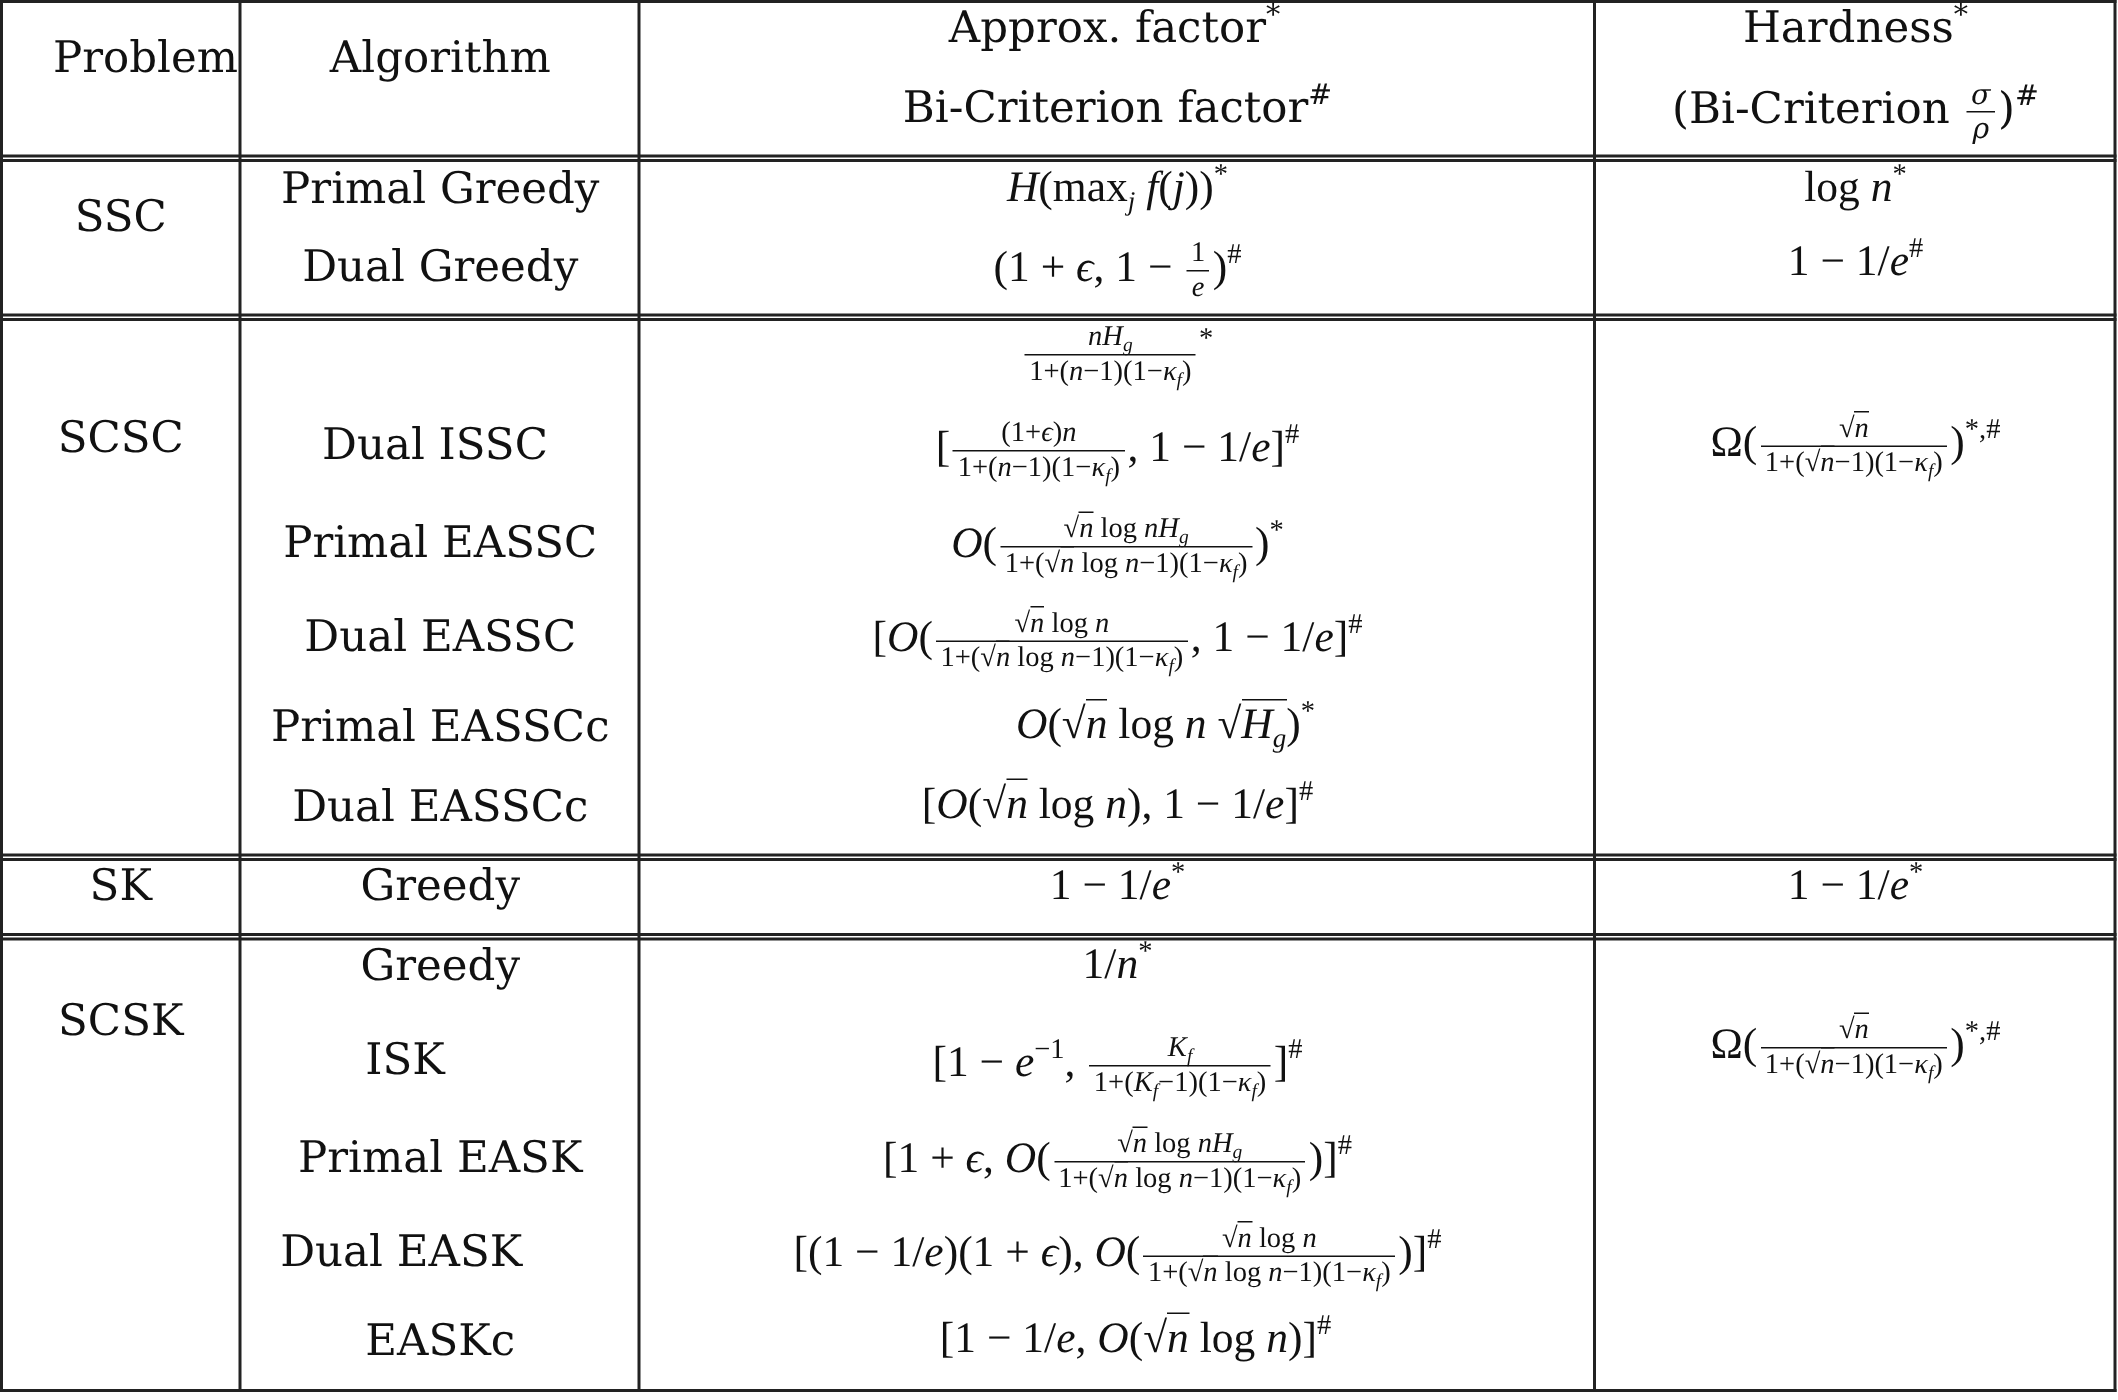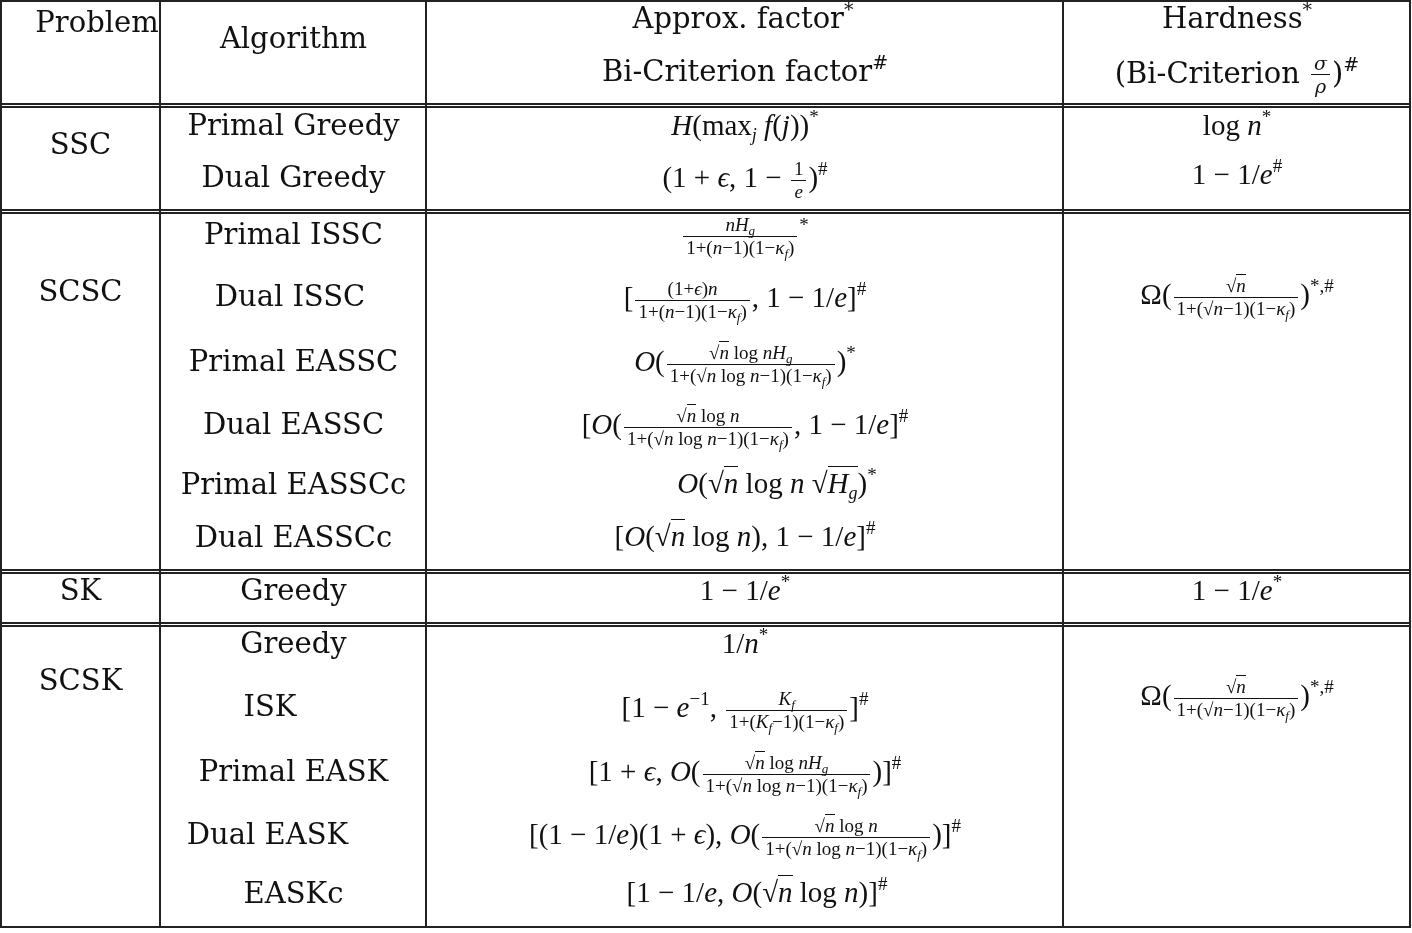--- a/index.html
+++ b/index.html
@@ -29,21 +29,21 @@
   <div class="hline" style="top:569px;height:5px;border-top:2px solid #222;border-bottom:2px solid #222;background:#fff;box-sizing:border-box;"></div>
   <div class="hline" style="top:622px;height:5px;border-top:2px solid #222;border-bottom:2px solid #222;background:#fff;box-sizing:border-box;"></div>
   <div class="hline" style="top:926px;height:2px;"></div>
 
   <div class="vline" style="left:0;top:0;height:928px;"></div>
   <div class="vline" style="left:159px;top:0;height:928px;"></div>
   <div class="vline" style="left:425px;top:0;height:928px;"></div>
   <div class="vline" style="left:1062px;top:0;height:928px;"></div>
   <div class="vline" style="left:1409px;top:0;height:928px;"></div>
 
-  <div class="cell" style="left:0;width:194px;top:6px;">Problem</div>
+  <div class="cell" style="left:0;width:194px;top:22px;">Problem</div>
   <div class="cell" style="left:161px;width:265px;top:22px;">Algorithm</div>
   <div class="cell" style="left:427px;width:632px;top:2px;"><span>Approx. factor</span><sup>*</sup></div>
   <div class="cell" style="left:427px;width:636px;top:55px;"><span>Bi-Criterion factor</span><sup>#</sup></div>
   <div class="cell" style="left:1064px;width:346px;top:2px;"><span>Hardness</span><sup>*</sup></div>
   <div class="cell" style="left:1064px;width:346px;top:52px;"><span>(Bi-Criterion </span><span class="frac">
         <span class="num mi">σ</span>
         <span class="den mi">ρ</span>
       </span>)<sup>#</sup></div>
 
   <div class="cell" style="left:0;width:161px;top:128px;">SSC</div>
@@ -51,21 +51,20 @@
   <div class="cell" style="left:161px;width:265px;top:161px;">Dual Greedy</div>
   <div class="cell m" style="left:427px;width:636px;top:109px;"><span class="mi">H</span>(max<sub>j</sub> <span class="mi">f</span>(<span class="mi">j</span>))<sup>*</sup></div>
   <div class="cell m" style="left:427px;width:636px;top:158px;">(1 + <span class="mi">ϵ</span>, 1 − <span class="frac">
         <span class="num">1</span>
         <span class="den mi">e</span>
       </span>)<sup>#</sup></div>
   <div class="cell m" style="left:1064px;width:346px;top:109px;">log <span class="mi">n</span><sup>*</sup></div>
   <div class="cell m" style="left:1064px;width:346px;top:158px;">1 − 1/<span class="mi">e</span><sup>#</sup></div>
 
   <div class="cell" style="left:0;width:161px;top:275px;">SCSC</div>
-  <div class="cell" style="left:161px;width:265px;top:218px;">Primal ISSC</div>
   <div class="cell" style="left:161px;width:258px;top:280px;">Dual ISSC</div>
   <div class="cell" style="left:161px;width:265px;top:345px;">Primal EASSC</div>
   <div class="cell" style="left:161px;width:265px;top:408px;">Dual EASSC</div>
   <div class="cell" style="left:161px;width:265px;top:468px;">Primal EASSCc</div>
   <div class="cell" style="left:161px;width:265px;top:521px;">Dual EASSCc</div>
 
   <div class="cell m" style="left:427px;width:636px;top:214px;"><span class="frac">
         <span class="num"><span class="mi">nH</span><sub>g</sub></span>
         <span class="den">1+(<span class="mi">n</span>−1)(1−<span class="mi">κ</span><sub>f</sub>)</span>
       </span><sup>*</sup></div>

